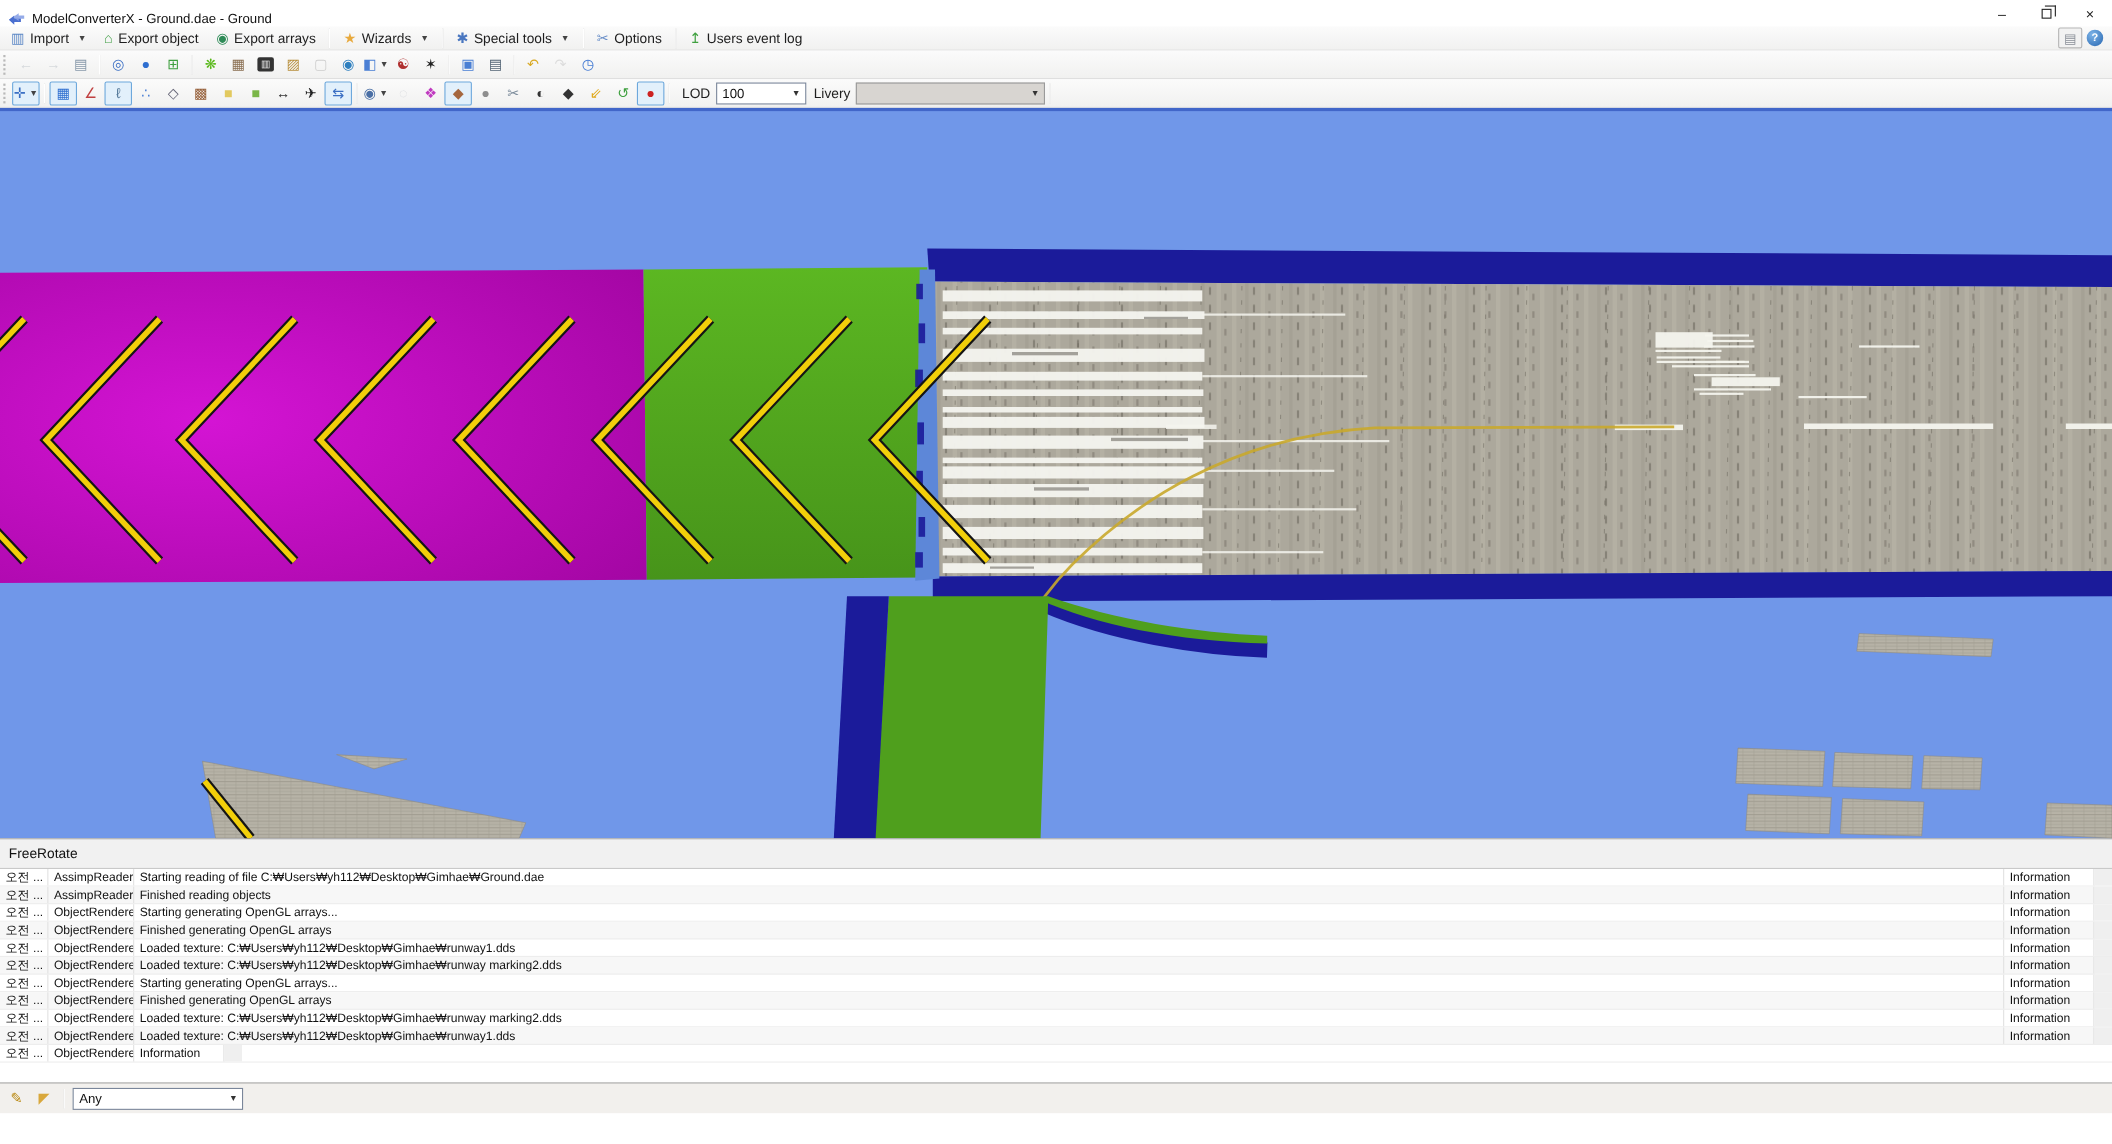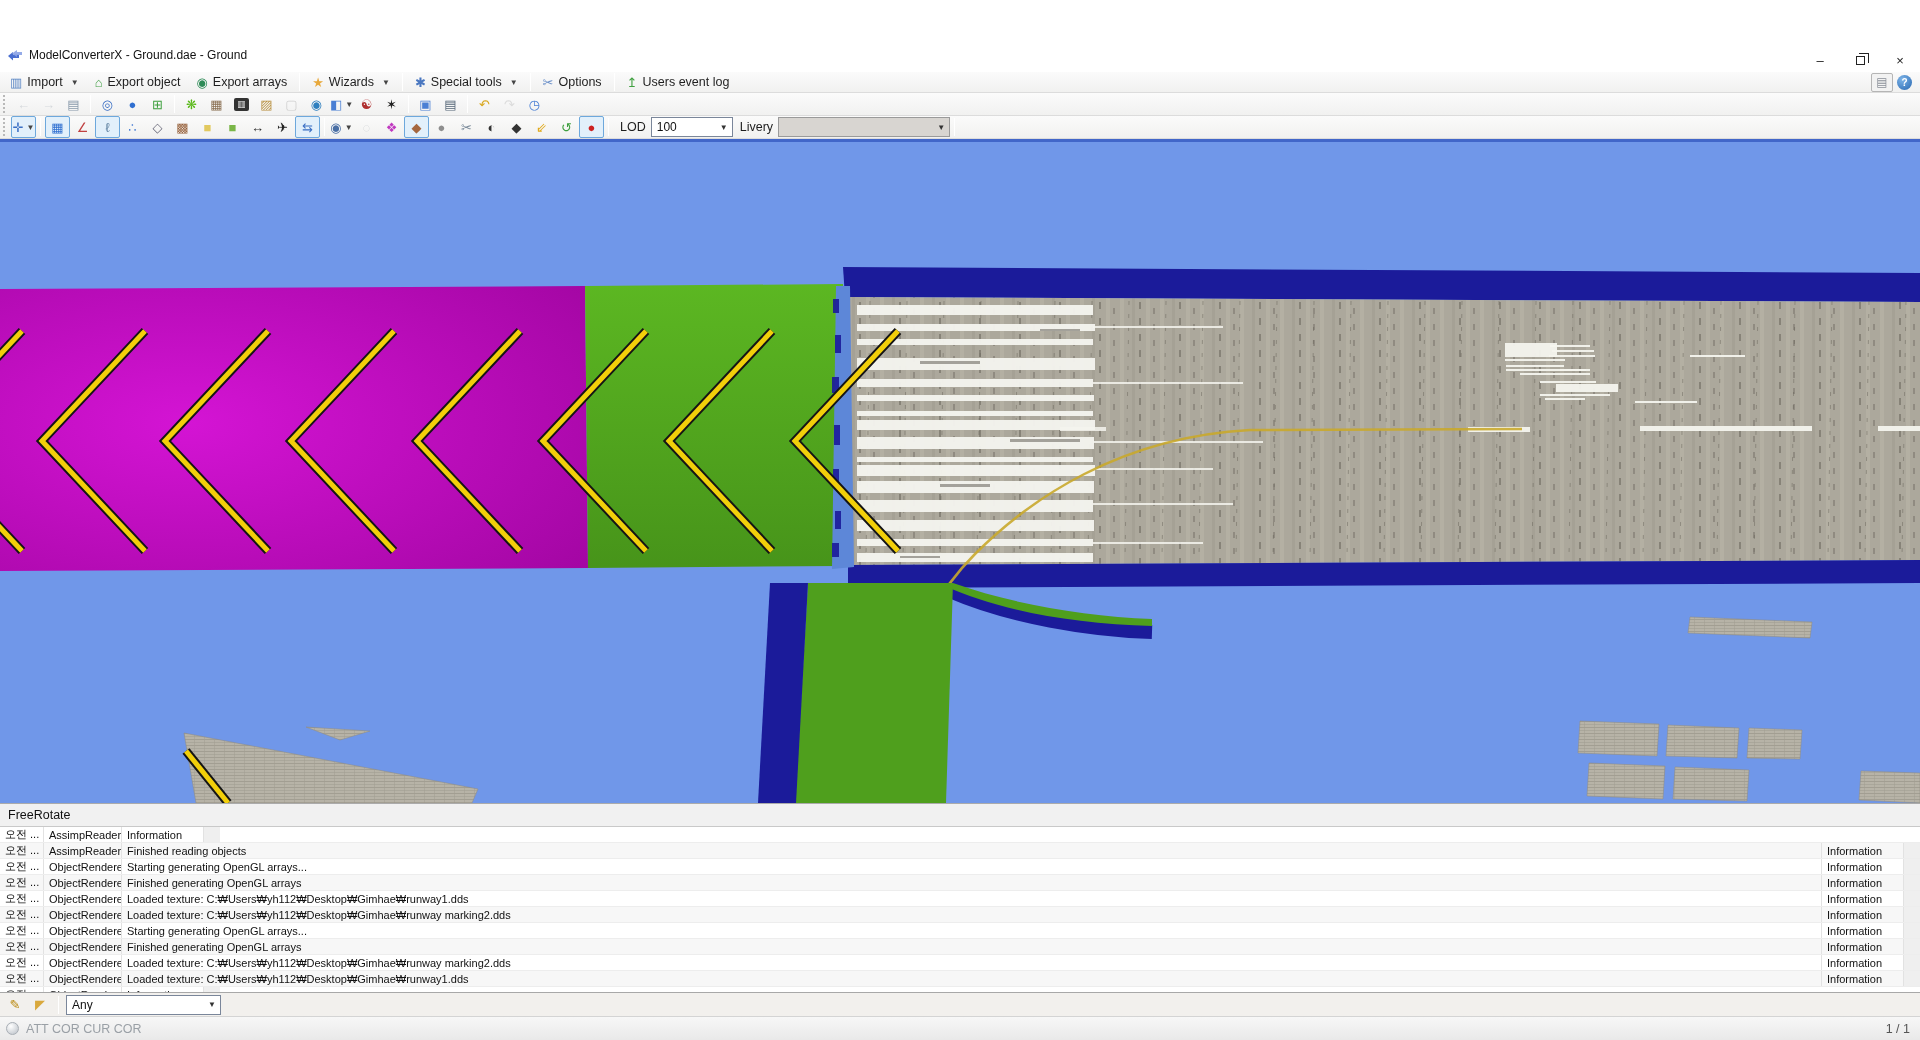--- a/index.html
+++ b/index.html
@@ -1,21 +1,21 @@
 <!DOCTYPE html>
 <html><head>
 <meta charset="utf-8">
 <style>
   * { margin:0; padding:0; box-sizing:border-box; }
   html,body { width:1920px; height:1040px; overflow:hidden; background:#fff;
     font-family:"Liberation Sans","DejaVu Sans",sans-serif; }
   #app { width:1920px; height:1040px; display:flex; flex-direction:column; background:#fff; }
 
   
-  .titlebar { height:24px; background:#ffffff; display:flex; align-items:flex-start; font-size:12px; color:#111;margin-top:48px; }
+  .titlebar { height:24px; background:#ffffff; display:flex; align-items:flex-end; font-size:12px; color:#111; }
   .titlebar .app-icon { width:16px; height:14px; margin:0 6px 0 7px; }
   .win-controls { margin-left:auto; display:flex; height:24px; }
   .win-btn { width:40px; height:24px; display:flex; align-items:center; justify-content:center; color:#222; font-size:13px; }
   .restore-glyph { width:9px; height:9px; border:1px solid #222; position:relative; }
   .restore-glyph:before { content:""; position:absolute; left:2px; top:-4px; width:9px; height:9px; border:1px solid #222; border-left:none; border-bottom:none; }
 
   
   .toolbar { display:flex; align-items:center; background:linear-gradient(#fbfbfb,#f1f1f0); border-bottom:1px solid #dcdcdc; padding:0 2px; }
   .tb-menu { height:22px; }
   .tb-main { height:26px; }
@@ -458,20 +458,21 @@
 
   <div class="mode-strip">
     <span>FreeRotate</span>
   </div>
 
   <div class="log-table">
     <div id="log-rows">
         <div class="log-row">
           <div class="lc c-time">오전 ...</div>
           <div class="lc c-sender">AssimpReader</div>
+          <div class="lc c-msg">Starting reading of file C:₩Users₩yh112₩Desktop₩Gimhae₩Ground.dae</div>
           <div class="lc c-level">Information</div>
           <div class="lc c-gutter"></div>
         </div>
         <div class="log-row">
           <div class="lc c-time">오전 ...</div>
           <div class="lc c-sender">AssimpReader</div>
           <div class="lc c-msg">Finished reading objects</div>
           <div class="lc c-level">Information</div>
           <div class="lc c-gutter"></div>
         </div>
@@ -547,19 +548,14 @@
     <div class="fb-icon">
       <span style="color:#d9a83c">◤</span>
     </div>
     <span class="t-sep"></span>
     <div class="combo filter-combo">
       <span>Any</span>
         <span class="arrow">▼</span>
     </div>
   </div>
 
-  <div class="statusbar">
-    <span class="bulb"></span>
-    <span>ATT COR  CUR COR</span>
-    <span class="sb-right">1 / 1</span>
-  </div>
 
 </div>
 
 </body></html>

